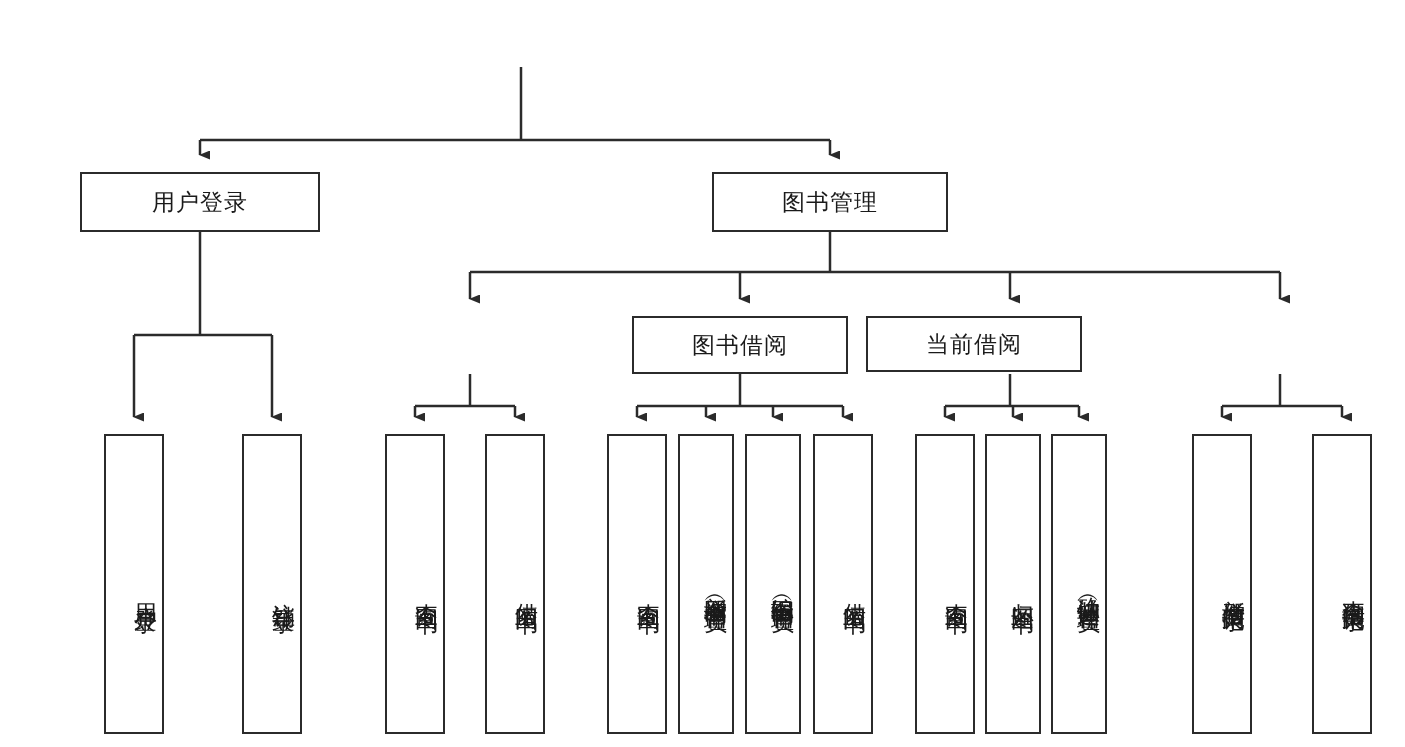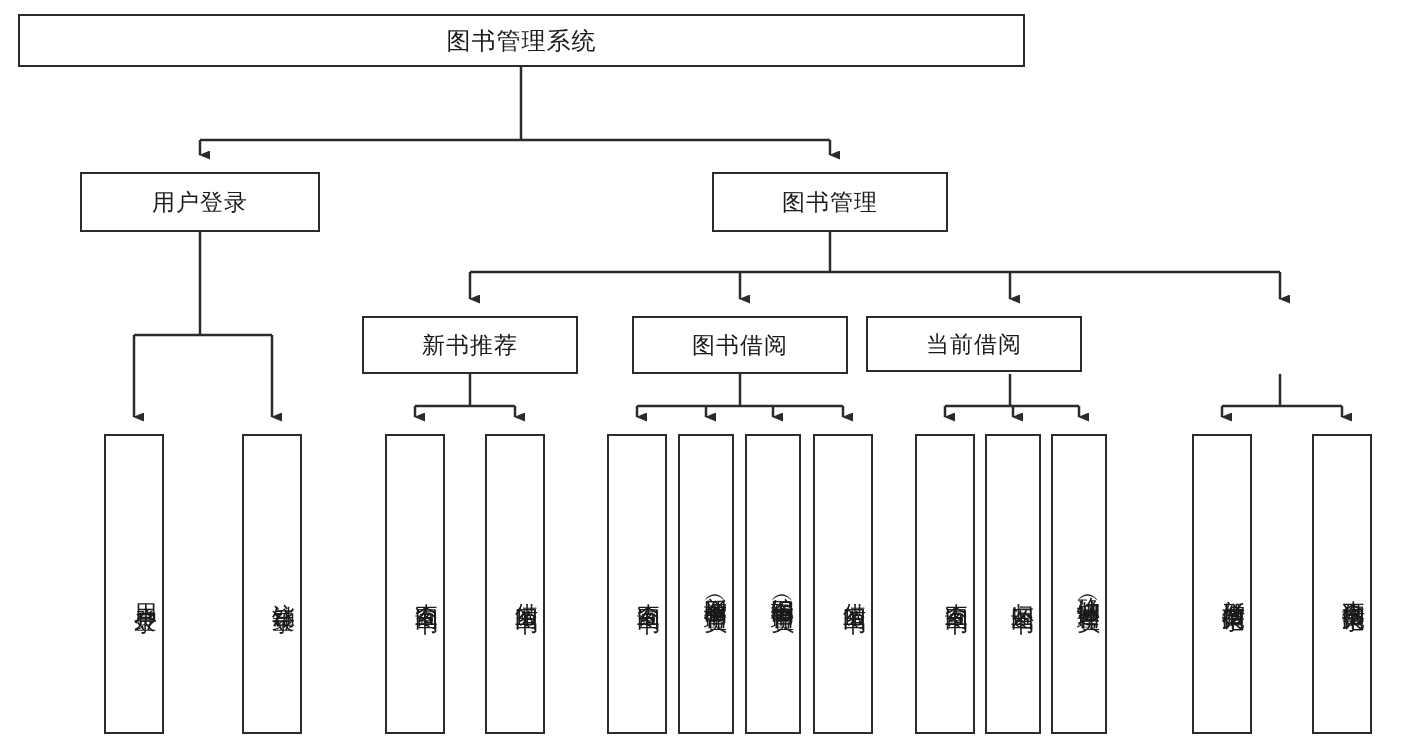--- a/index.html
+++ b/index.html
@@ -95,34 +95,28 @@
       <path d="M 1013 406 L 1013 417" marker-end="url(#arrow)"></path>
       <path d="M 1079 406 L 1079 417" marker-end="url(#arrow)"></path>
 
       <path d="M 1280 374 L 1280 406"></path>
       <path d="M 1222 406 L 1342 406"></path>
       <path d="M 1222 406 L 1222 417" marker-end="url(#arrow)"></path>
       <path d="M 1342 406 L 1342 417" marker-end="url(#arrow)"></path>
     </g>
   </svg>
 
-  <div class="node node-h root" style="left:18px;top:14px;width:1007px;height:53px;">
-    <span>图书管理系统</span>
-  </div>
 
   <div class="node node-h" style="left:80px;top:172px;width:240px;height:60px;">
     <span>用户登录</span>
   </div>
   <div class="node node-h" style="left:712px;top:172px;width:236px;height:60px;">
     <span>图书管理</span>
   </div>
 
-  <div class="node node-h" style="left:362px;top:316px;width:216px;height:58px;">
-    <span>新书推荐</span>
-  </div>
   <div class="node node-h" style="left:632px;top:316px;width:216px;height:58px;">
     <span>图书借阅</span>
   </div>
   <div class="node node-h" style="left:866px;top:316px;width:216px;height:56px;">
     <span>当前借阅</span>
   </div>
 
   <div class="node node-v" style="left:104px;top:434px;width:60px;height:300px;">
     <span>用户登录</span>
   </div>

